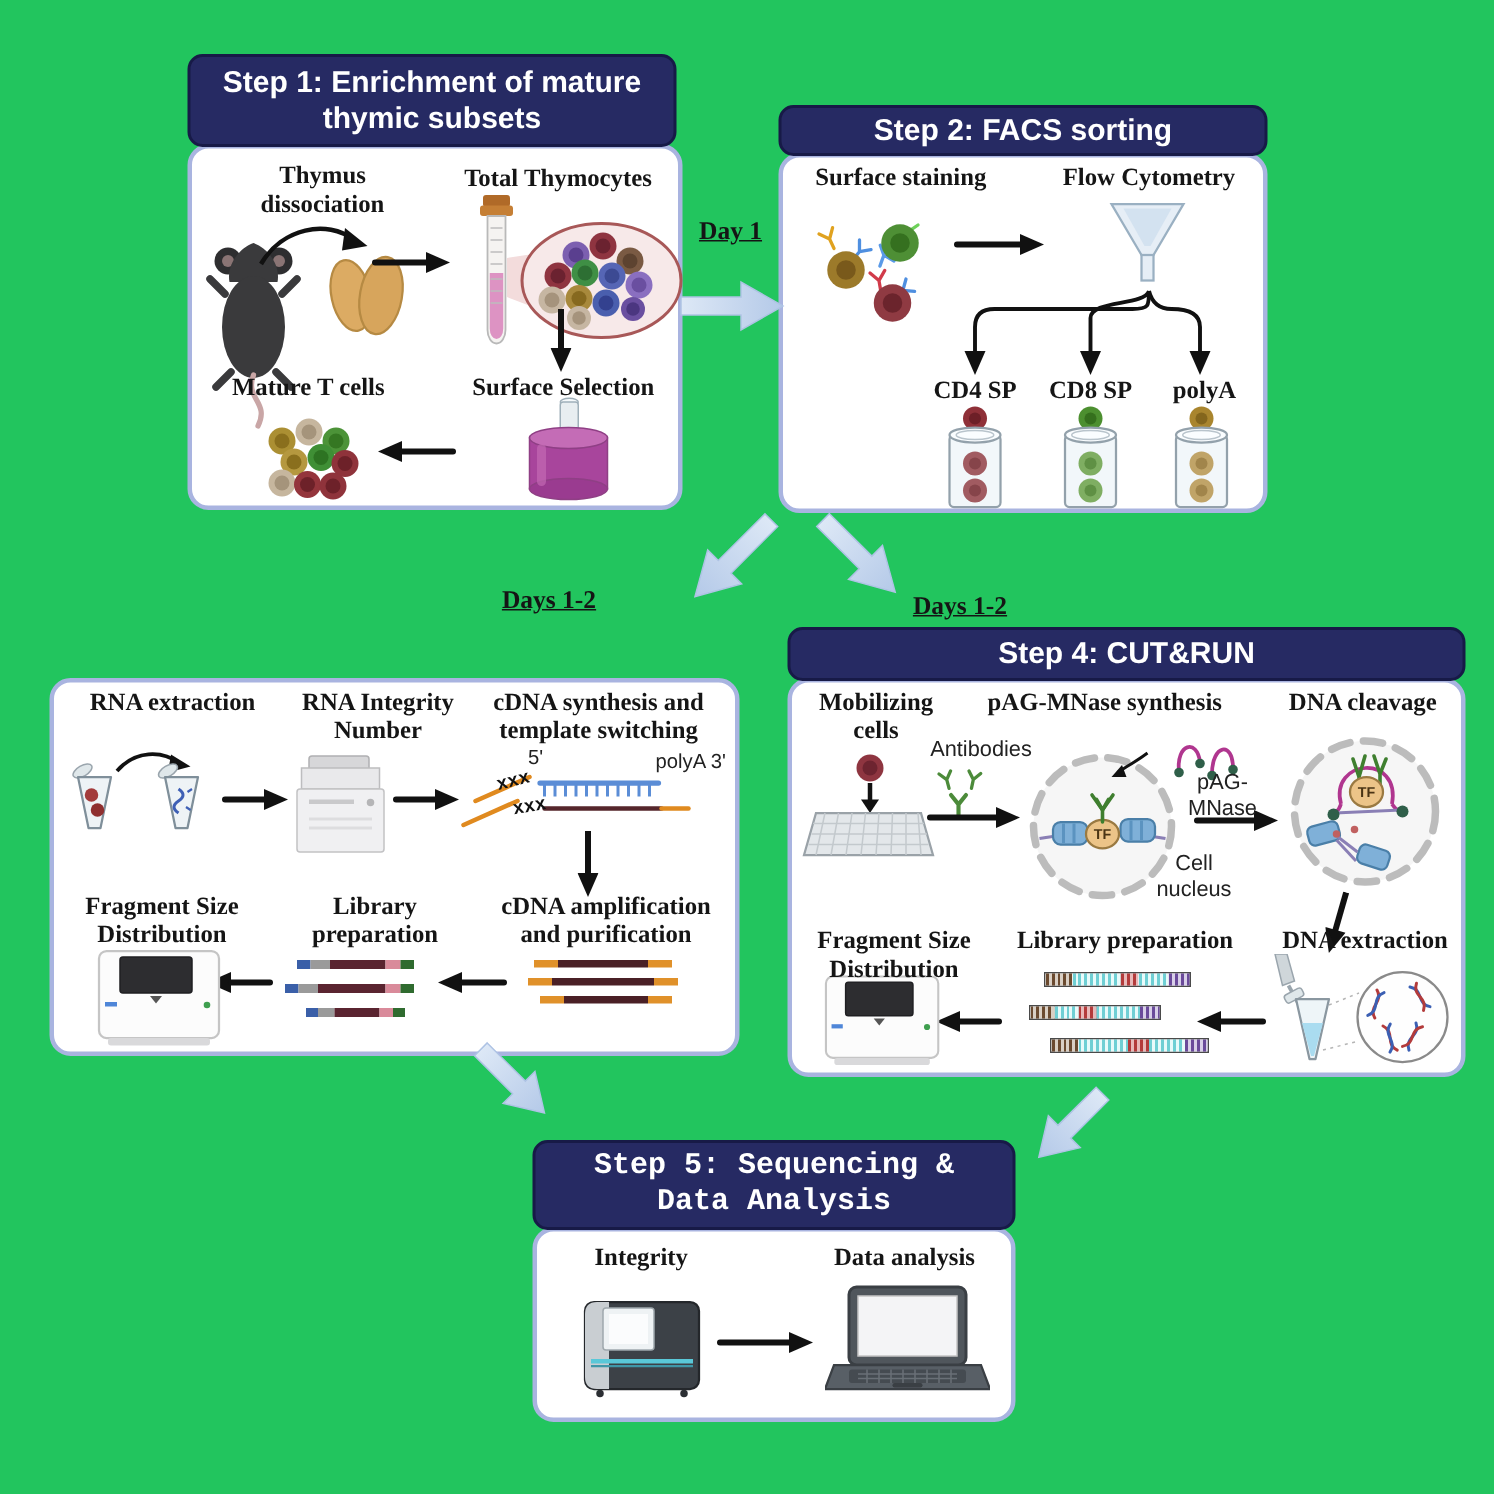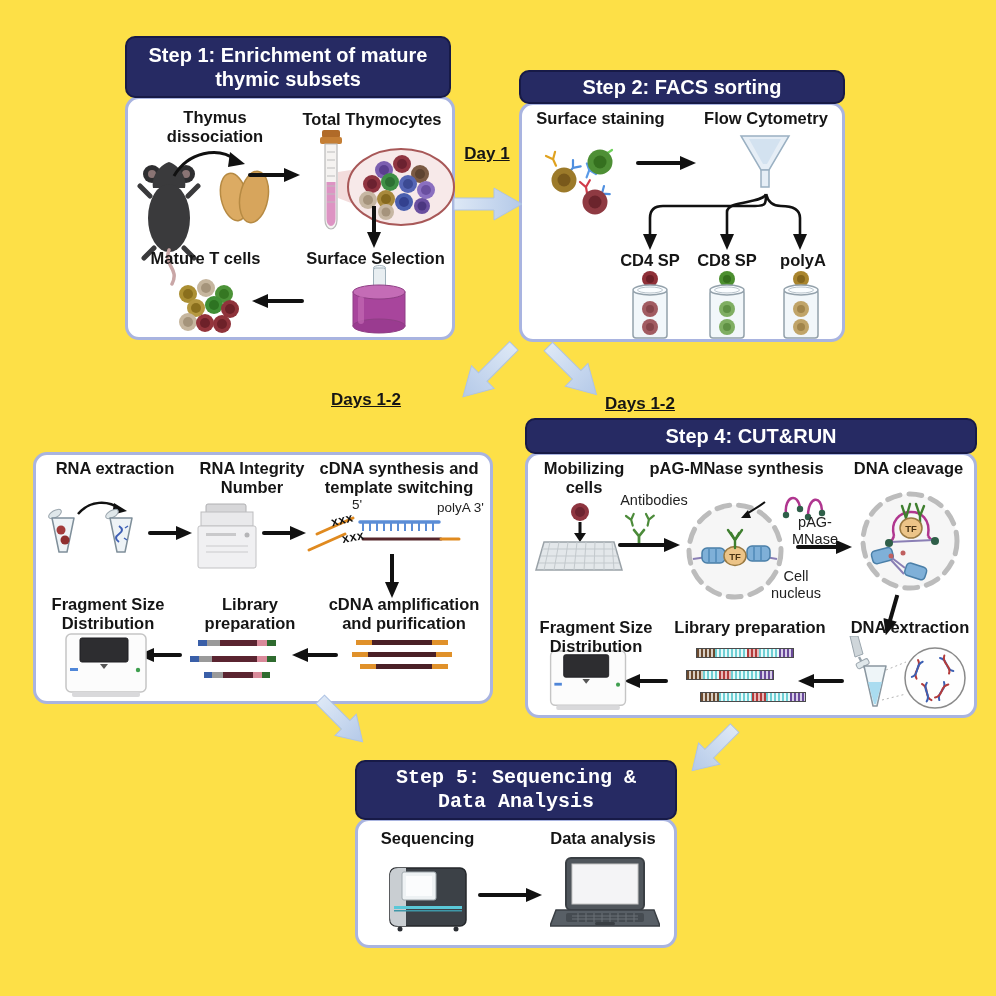--- a/index.html
+++ b/index.html
@@ -1,25 +1,25 @@
 <!DOCTYPE html>
 <html><head>
 <meta charset="utf-8">
 <style>
   html,body{margin:0;padding:0;background:#fff;}
-  #canvas{position:relative;width:996px;height:996px;background:#fde047;overflow:hidden;
+  #canvas{position:relative;width:996px;height:996px;background:#22c55e;overflow:hidden;
           font-family:"Liberation Sans",sans-serif;}
   .hdr{position:absolute;background:#262a63;border:2px solid #171a47;border-radius:10px;
        color:#fff;font-weight:700;font-size:20px;line-height:1.22;text-align:center;
        display:flex;align-items:center;justify-content:center;padding:2px 12px;
        box-sizing:border-box;z-index:3;}
   .panel{position:absolute;background:#fff;border:3px solid #a9b4e0;border-radius:14px;
          box-sizing:border-box;z-index:1;}
   .lbl{position:absolute;color:#151515;font-weight:700;font-size:16.5px;line-height:1.15;
-       text-align:center;z-index:4;}
+       text-align:center;z-index:4;font-family:Liberation Serif, serif;}
   .lbl2{position:absolute;color:#222;font-weight:400;font-size:14.5px;line-height:1.15;
         text-align:center;z-index:4;}
   .ul{text-decoration:underline;}
   .abs{position:absolute;z-index:2;}
   .tfTxt{position:absolute;z-index:5;font-weight:700;font-size:9.5px;color:#4a3414;text-align:center;}
   .tiny{position:absolute;z-index:5;font-weight:400;font-size:13.5px;color:#222;}
   .xxx{position:absolute;z-index:5;font-weight:700;font-size:12.5px;color:#111;letter-spacing:.5px;}
   .bar{position:absolute;display:flex;}
   .bar span{display:block;height:100%;}
   .lib4row{position:absolute;display:flex;height:8px;border:1px solid #4a4a4a;box-sizing:content-box;}
@@ -614,21 +614,21 @@
         </defs>
       <polygon points="2,12 38,12 38,3 62,18 38,33 38,24 2,24" fill="url(#g5)" stroke="#aec3e4" stroke-width="1"></polygon>
     </svg>
   </div>
 
   <div class="hdr" style="left:355px;top:760px;width:322px;height:60px;font-family:Liberation Mono, monospace;">
     <span>Step 5: Sequencing &amp; Data Analysis</span>
   </div>
   <div class="panel" style="left:355px;top:818px;width:322px;height:130px;"></div>
 
-  <div class="lbl" style="left:370px;top:829px;width:115px;">Sequencing</div>
+  <div class="lbl" style="left:370px;top:829px;width:115px;">Integrity</div>
   <div class="lbl" style="left:538px;top:829px;width:130px;">Data analysis</div>
 
   <svg class="abs" style="left:386px;top:854px;" width="84" height="80" viewBox="0 0 84 80">
     <rect x="4" y="14" width="76" height="58" rx="6" fill="#3c4147" stroke="#24272b" stroke-width="1.5"></rect>
     <path d="M4,22 q0,-8 8,-8 h8 v58 h-8 q-8,0 -8,-8 z" fill="#c9ced2"></path>
     <rect x="16" y="18" width="34" height="28" rx="2" fill="#eef2f4" stroke="#9fa8ad"></rect>
     <rect x="20" y="22" width="26" height="20" fill="#fbfcfd"></rect>
     <rect x="8" y="52" width="68" height="3" fill="#5ac8d8"></rect>
     <rect x="8" y="56" width="68" height="1.5" fill="#3f97a8"></rect>
     <circle cx="14" cy="75" r="2.5" fill="#2b2e33"></circle>

